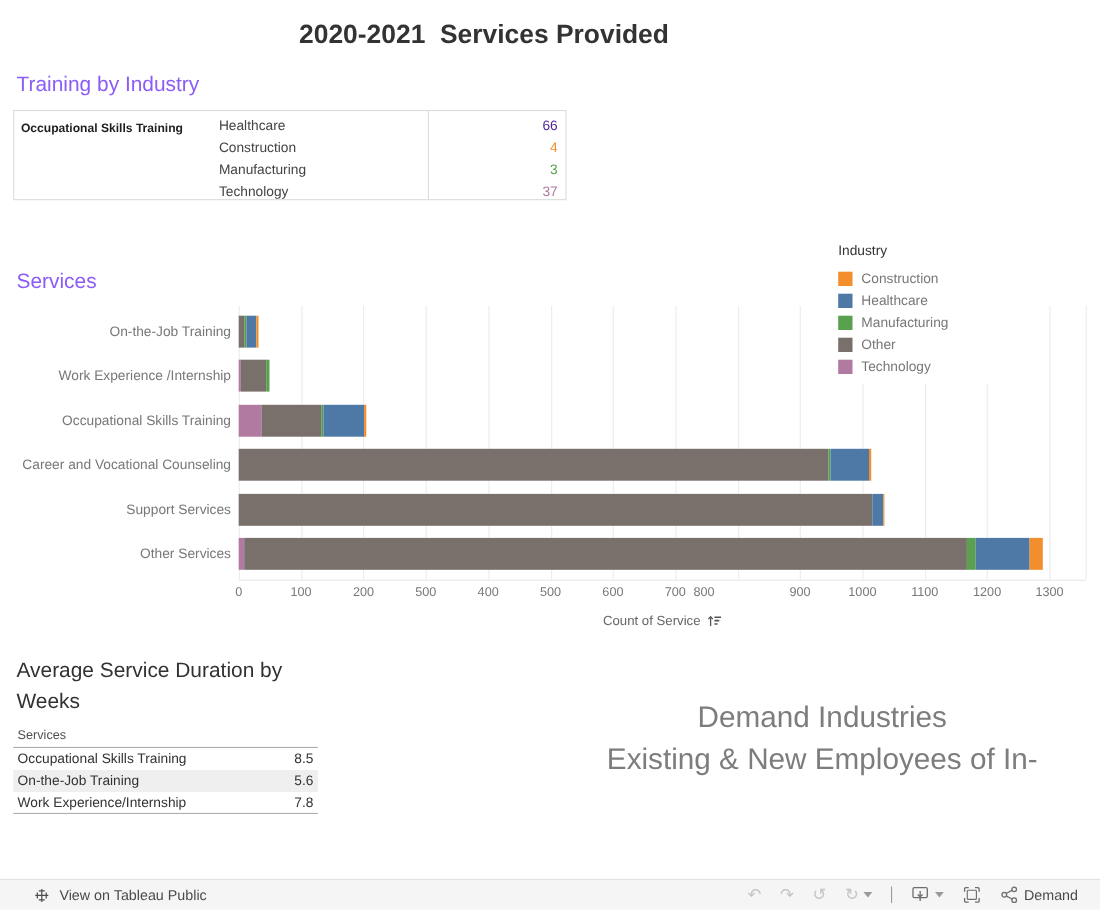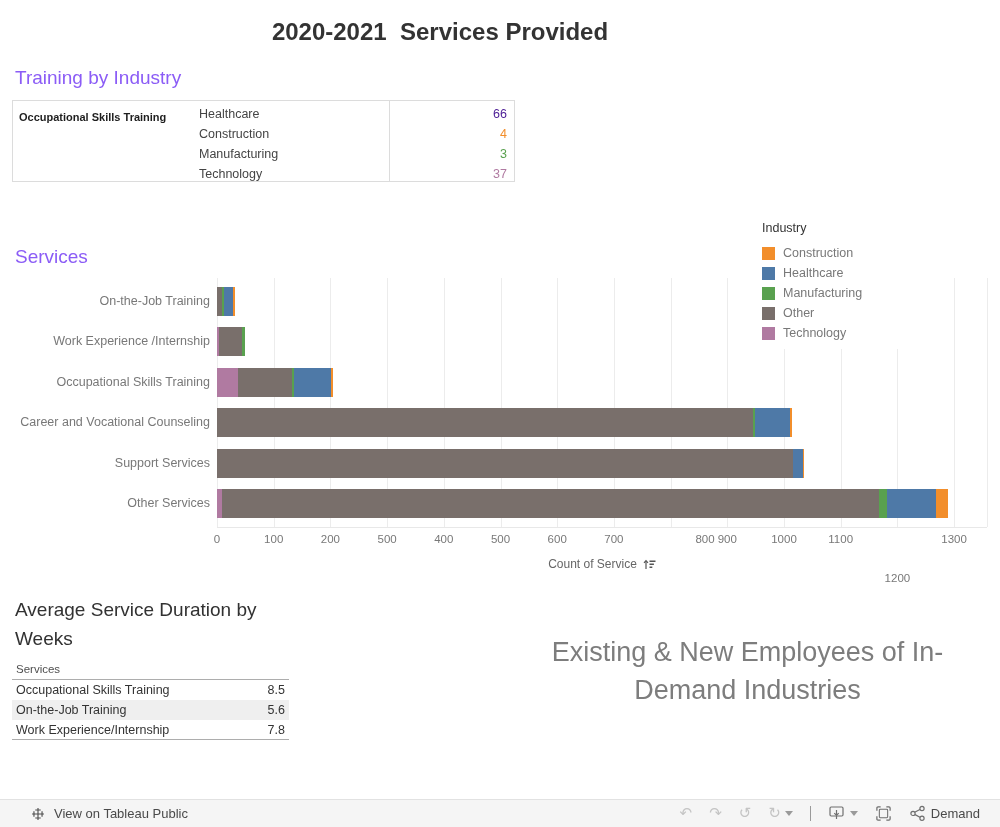--- a/index.html
+++ b/index.html
@@ -180,25 +180,25 @@
       <div class="bar-seg" style="width: 11.91px; background: rgb(242, 142, 43);"></div>
     </div>
     <div class="x-tick" style="left: 217px; top: 533px;">0</div>
     <div class="x-tick" style="left: 273.7px; top: 533px;">100</div>
     <div class="x-tick" style="left: 330.4px; top: 533px;">200</div>
     <div class="x-tick" style="left: 387.1px; top: 533px;">500</div>
     <div class="x-tick" style="left: 443.8px; top: 533px;">400</div>
     <div class="x-tick" style="left: 500.5px; top: 533px;">500</div>
     <div class="x-tick" style="left: 557.2px; top: 533px;">600</div>
     <div class="x-tick" style="left: 613.9px; top: 533px;">700</div>
-    <div class="x-tick" style="left: 705px; top: 533px;">800</div>
+    <div class="x-tick" style="left: 640px; top: 533px;">800</div>
     <div class="x-tick" style="left: 727.3px; top: 533px;">900</div>
     <div class="x-tick" style="left: 784px; top: 533px;">1000</div>
     <div class="x-tick" style="left: 840.7px; top: 533px;">1100</div>
-    <div class="x-tick" style="left: 897.4px; top: 533px; margin-top: 39px;">1200</div>
+    <div class="x-tick" style="left: 897.4px; top: 533px;">1200</div>
     <div class="x-tick" style="left: 954.1px; top: 533px;">1300</div>
   </div>
 
 <div class="abs legend">
   <div class="legend-title">Industry</div>
   <div id="legend-items">
       <div class="legend-item">
         <div class="legend-swatch" style="background: rgb(242, 142, 43);"></div>
         <div class="legend-label">Construction</div>
       </div>
@@ -246,22 +246,22 @@
         <span>5.6</span>
       </div>
       <div class="drow dbottom">
         <span>Work Experience/Internship</span>
         <span>7.8</span>
       </div>
     </div>
 </div>
 
 <div class="abs callout" id="callout">
+    <div>Demand Industries</div>
     <div>Existing &amp; New Employees of In-</div>
-    <div>Demand Industries</div>
   </div>
 
 <div class="abs footer">
   <div class="footer-left">
     <span>
       <svg width="16" height="16" viewBox="0 0 17 17">
         <g stroke="#4e4e4e" stroke-width="1.2" fill="none">
           <path d="M8.5 2.2 v12.6 M2.2 8.5 h12.6"></path>
           <path d="M5.6 4.2 h5.8 M5.6 12.8 h5.8"></path>
           <path d="M4.2 5.6 v5.8 M12.8 5.6 v5.8"></path>

